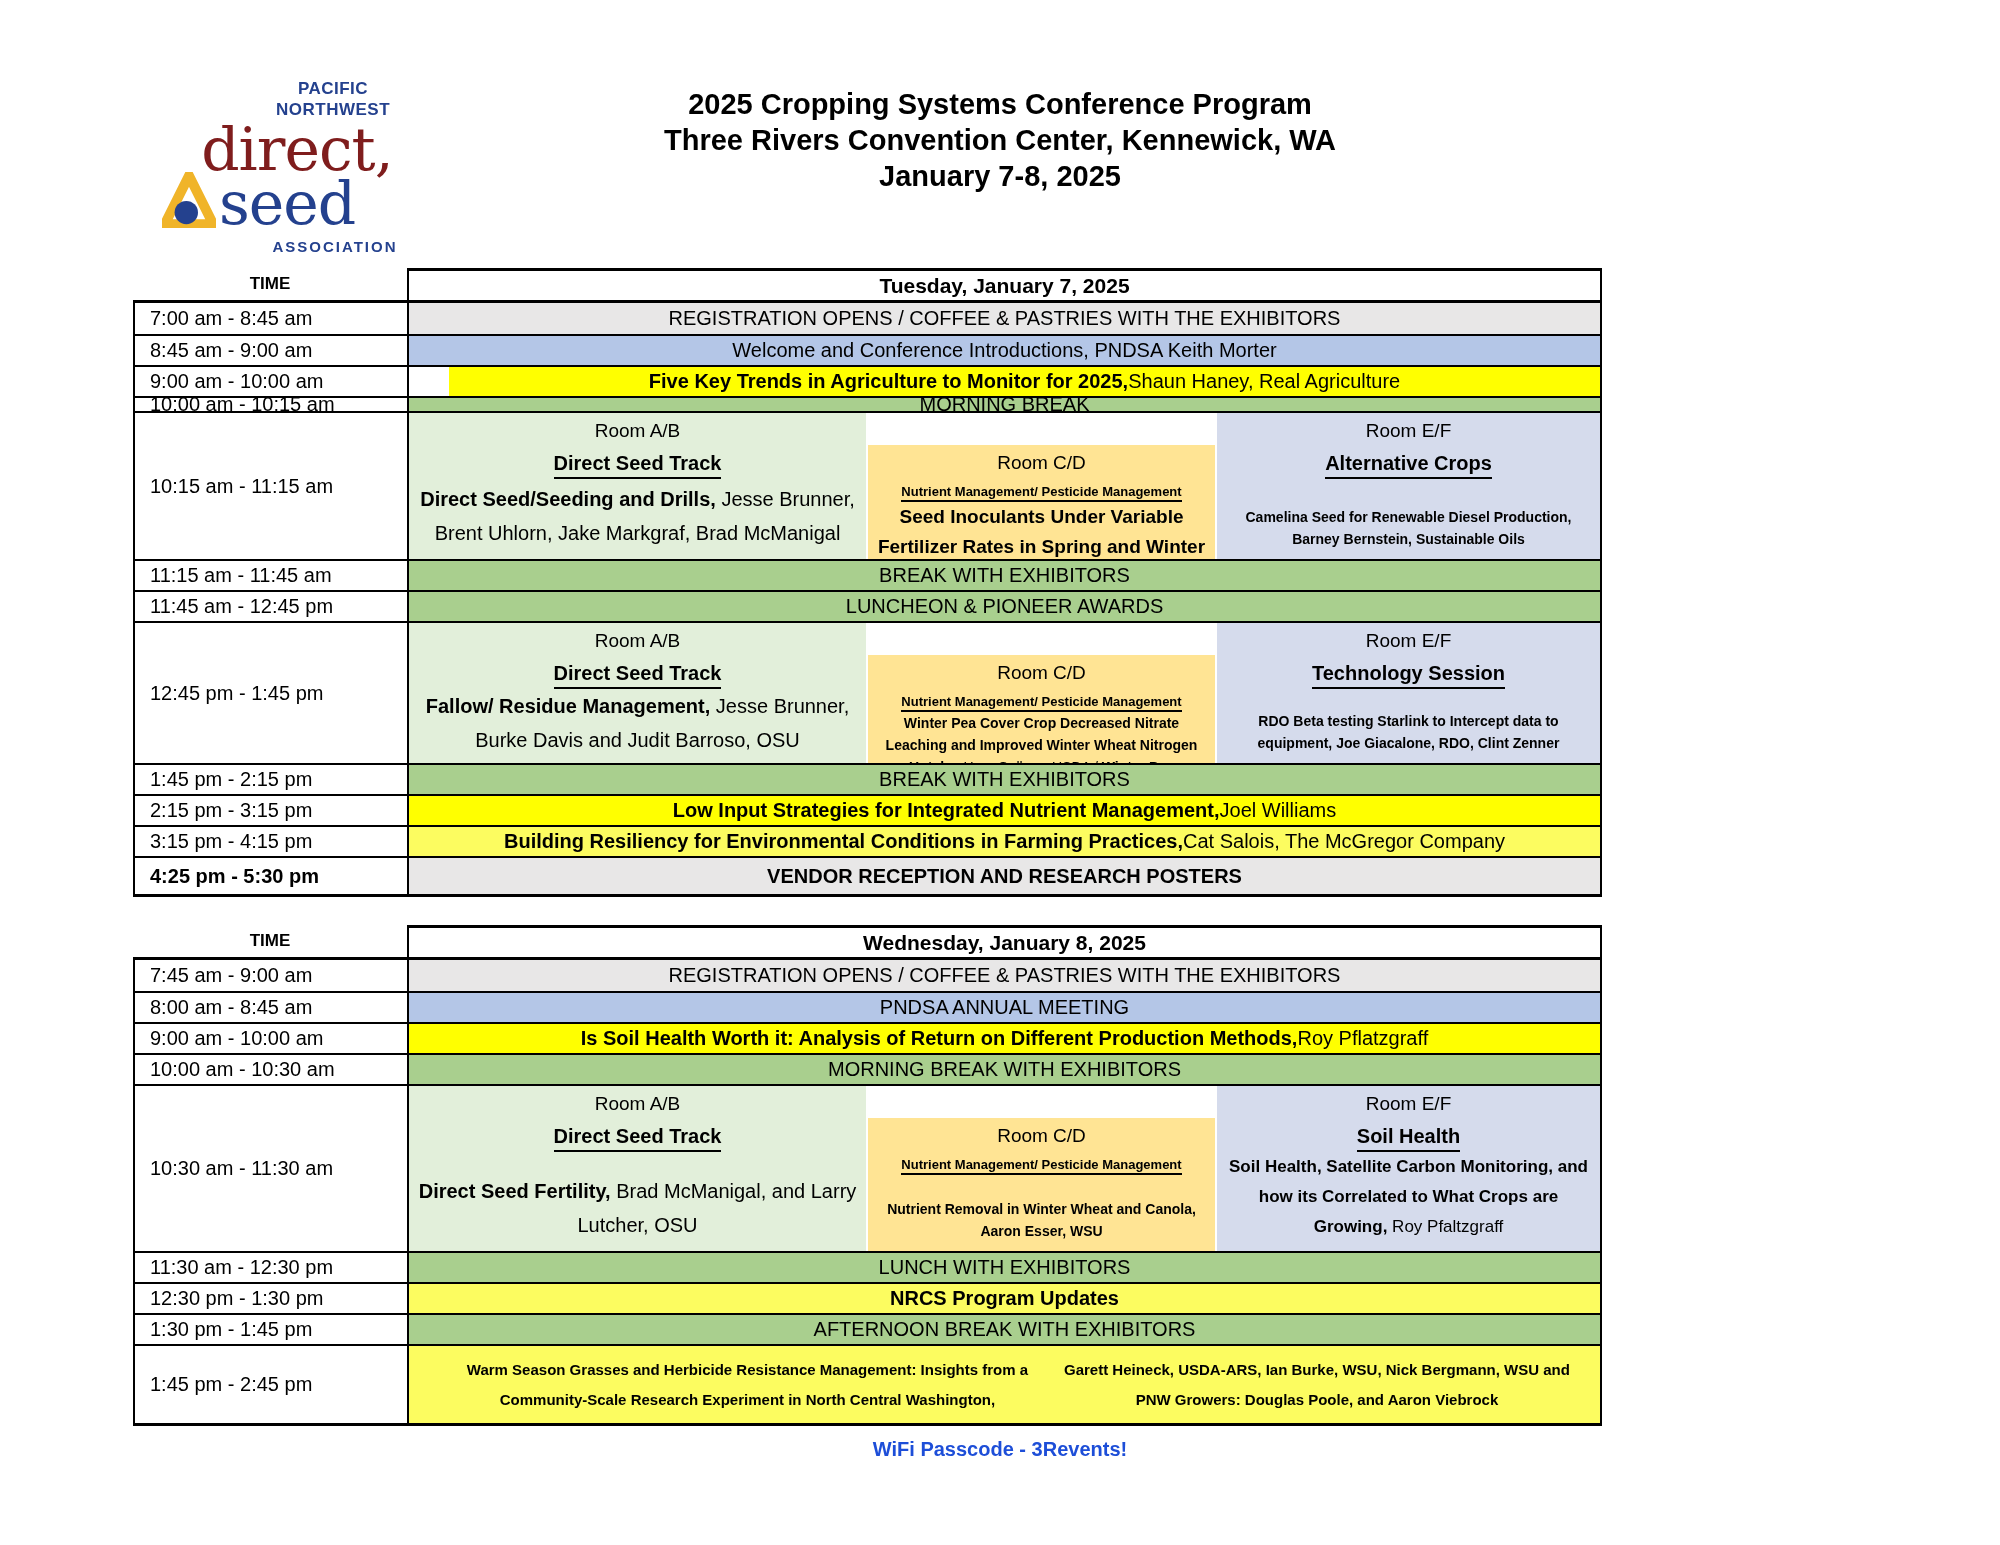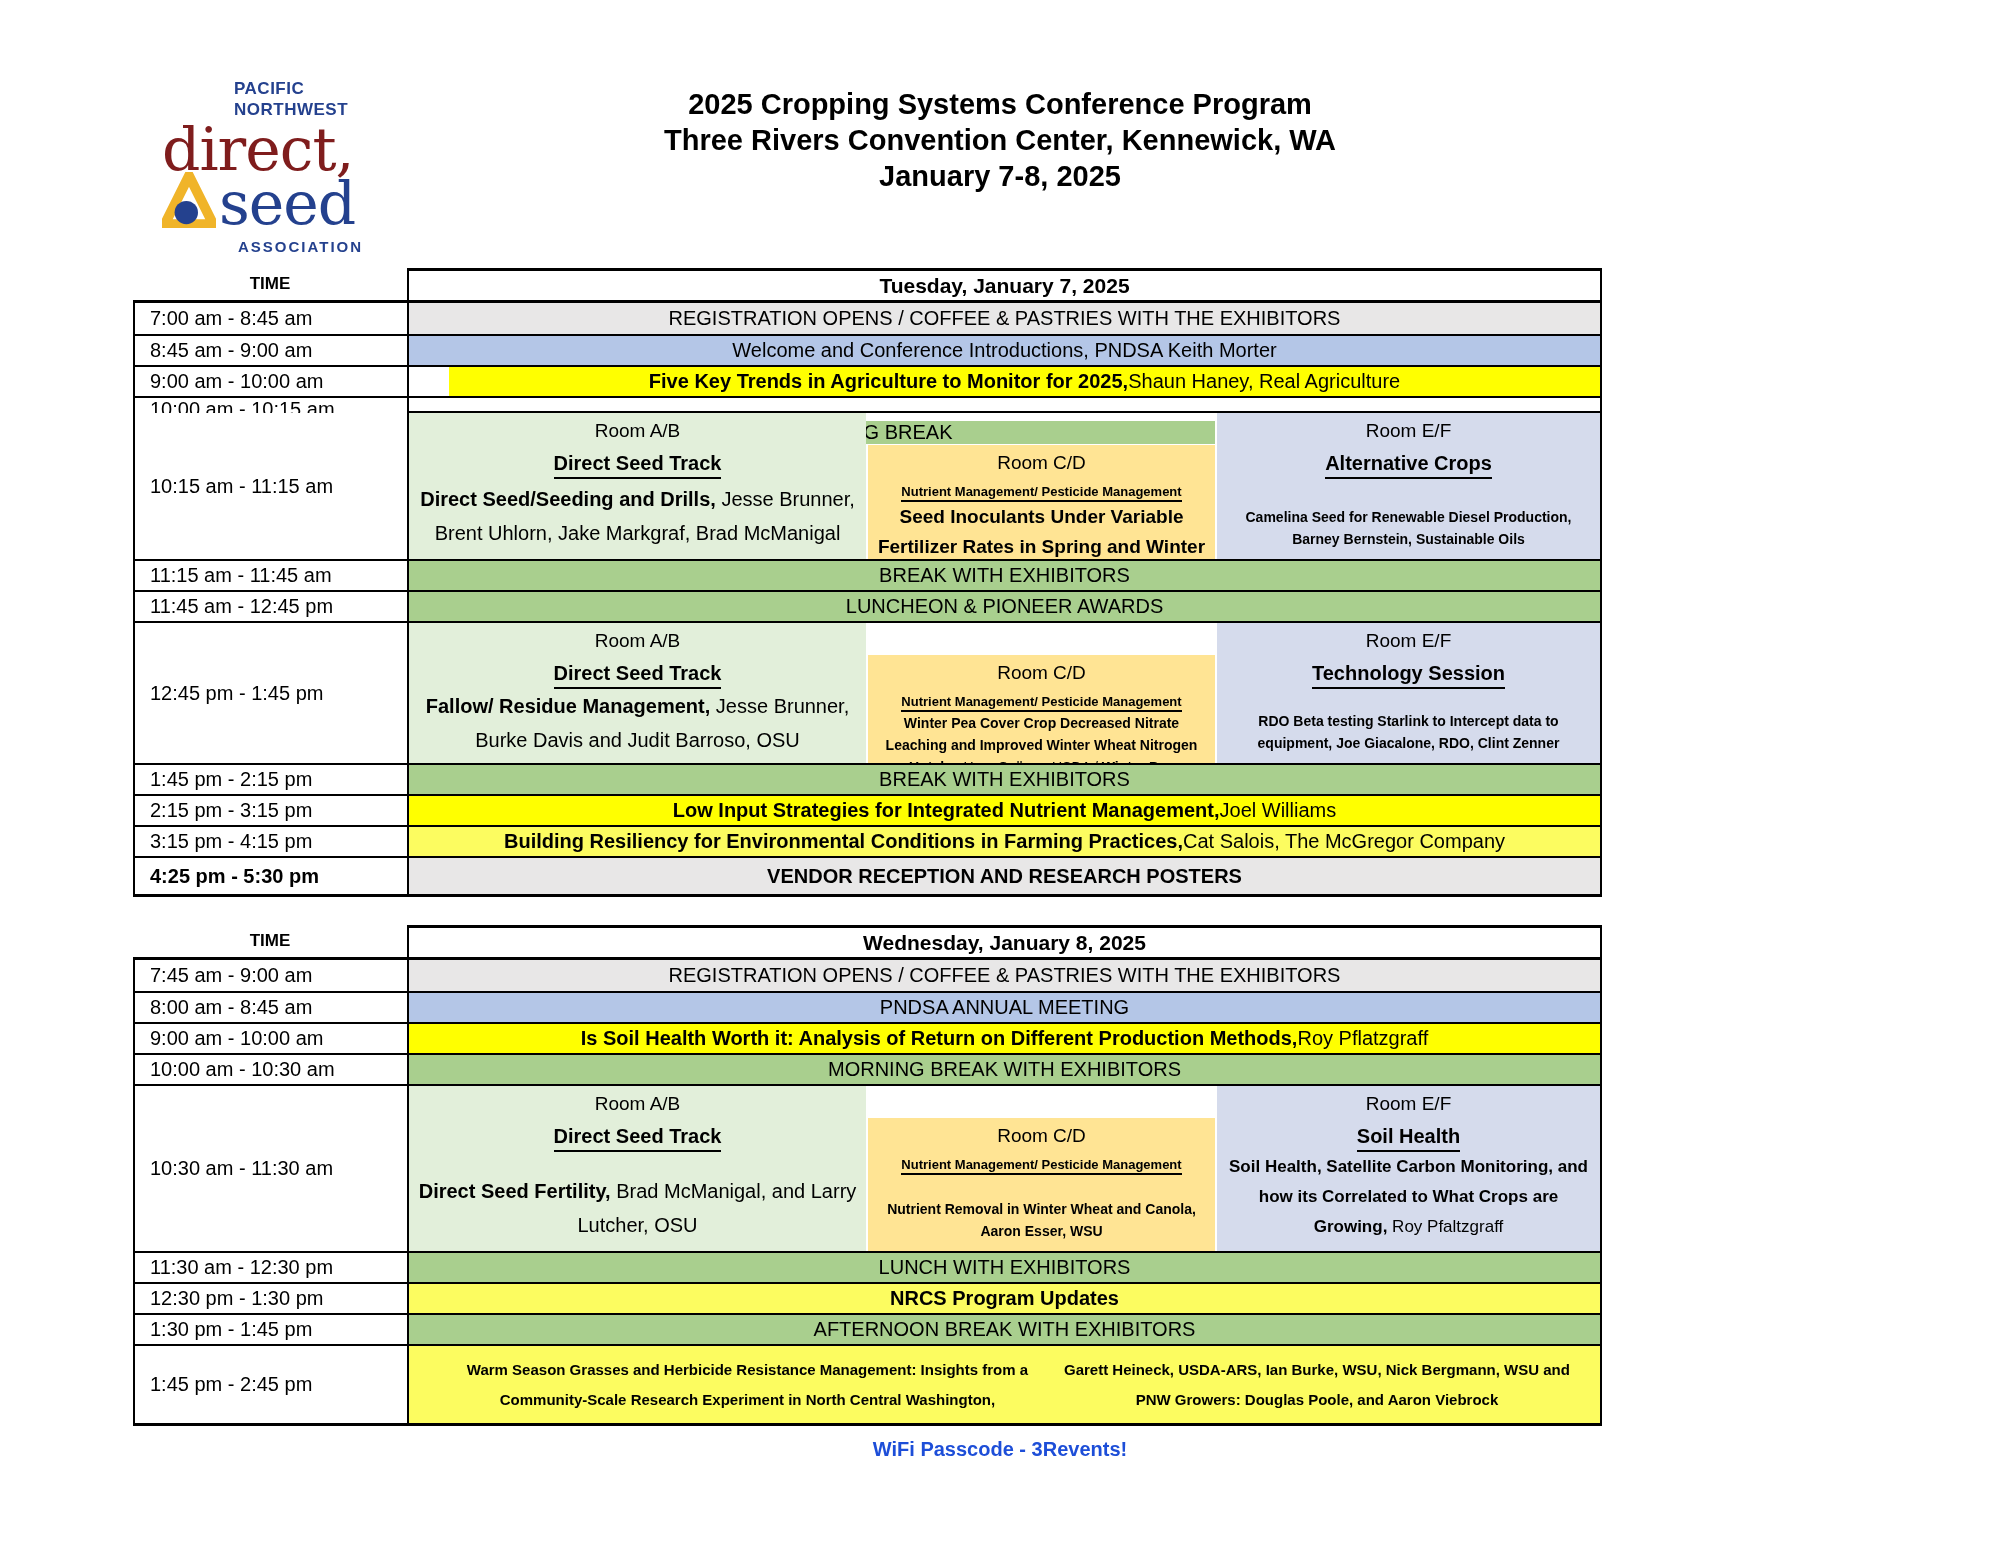--- a/index.html
+++ b/index.html
@@ -1,21 +1,21 @@
 <!DOCTYPE html>
 <html><head>
 <meta charset="utf-8">
 <style>
   html,body{margin:0;padding:0;}
   body{
     width:2000px;height:1545px;background:#ffffff;position:relative;overflow:hidden;
     font-family:"Liberation Sans",sans-serif;color:#000;
   }
   
-  .logo{position:absolute;left:162px;top:78px;width:270px;}
+  .logo{position:absolute;left:162px;top:78px;width:270px;text-align:center;}
   .logo-top{margin-left:72px;font-size:17px;font-weight:600;letter-spacing:.5px;color:#24418E;line-height:21px;}
   .logo-direct{font-family:"DejaVu Serif",serif;font-size:60px;color:#7f1d1d;line-height:54px;margin-top:2px;letter-spacing:-1px;}
   .logo-seedrow{display:flex;align-items:flex-end;margin-top:-4px;}
   .logo-seed{font-family:"DejaVu Serif",serif;font-size:60px;color:#24418E;line-height:58px;margin-left:3px;letter-spacing:-1px;}
   .logo-assoc{margin-left:76px;font-size:15px;letter-spacing:2px;color:#24418E;margin-top:6px;font-weight:600;}
   
   .title{position:absolute;left:0;top:86px;width:100%;text-align:center;font-weight:bold;font-size:29px;line-height:36px;}
   
   .sched-table{position:absolute;left:133px;width:1469px;}
   #table-tuesday{top:268px;}
@@ -97,21 +97,21 @@
           <span>Welcome and Conference Introductions, PNDSA Keith Morter</span>
         </div>
       </div>
       <div class="trow" style="height: 31px;">
         <div class="time-cell">9:00 am - 10:00 am</div>
         <div class="span-cell" style="background: rgb(255, 255, 0); margin-left: 40px;">
           <span class="b">Five Key Trends in Agriculture to Monitor for 2025,</span>
           <span> Shaun Haney, Real Agriculture</span>
         </div>
       </div>
-      <div class="trow" style="height: 15px; flex-direction: column;">
+      <div class="trow" style="height: 15px;">
         <div class="time-cell">10:00 am - 10:15 am</div>
         <div class="span-cell" style="background: rgb(169, 207, 142);">
           <span>MORNING BREAK</span>
         </div>
       </div>
       <div class="trow" style="height: 148px;">
         <div class="time-cell">10:15 am - 11:15 am</div>
         <div class="cell cell-ab" style="background: rgb(226, 239, 218);">
           <div class="room-label">Room A/B</div>
           <div class="track track-lg"><span class="u">Direct Seed Track</span></div>

